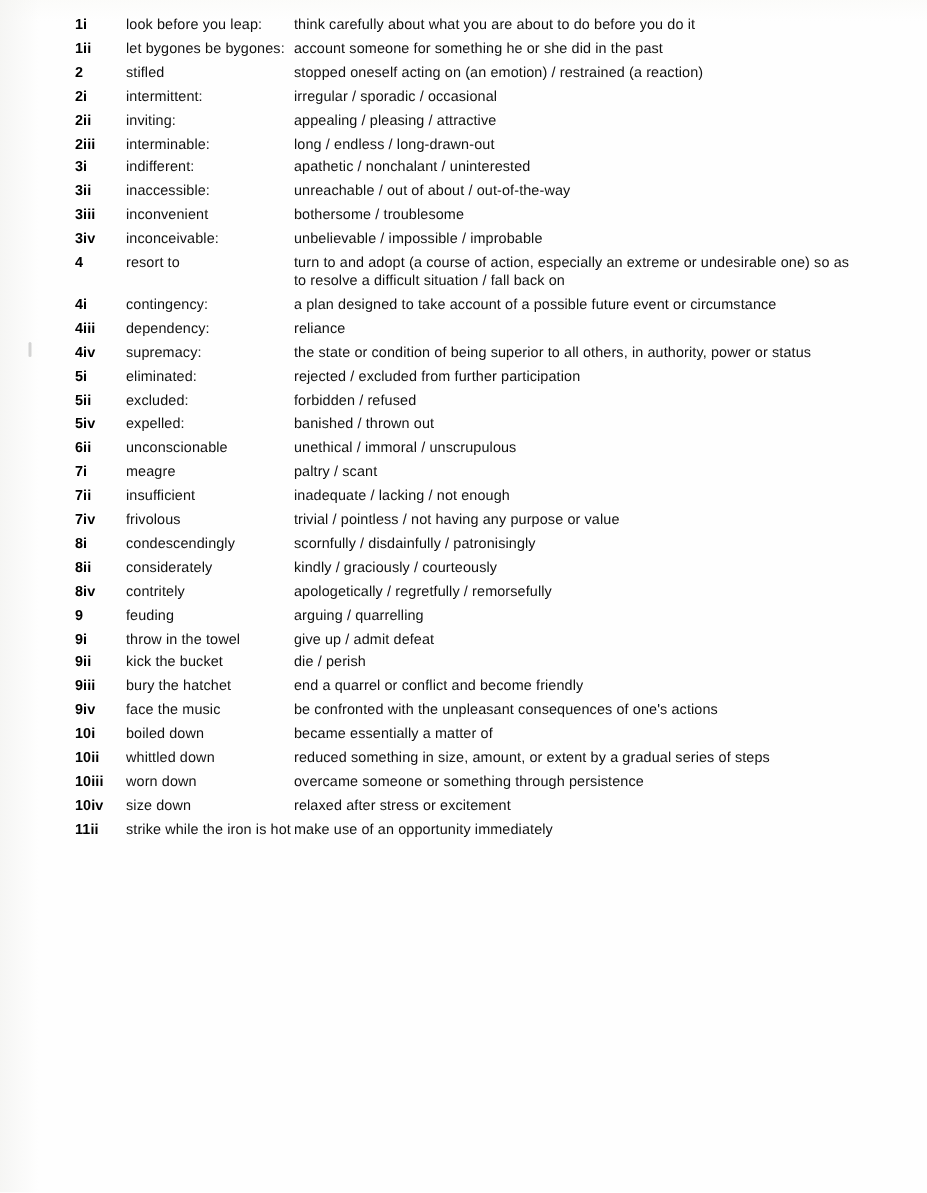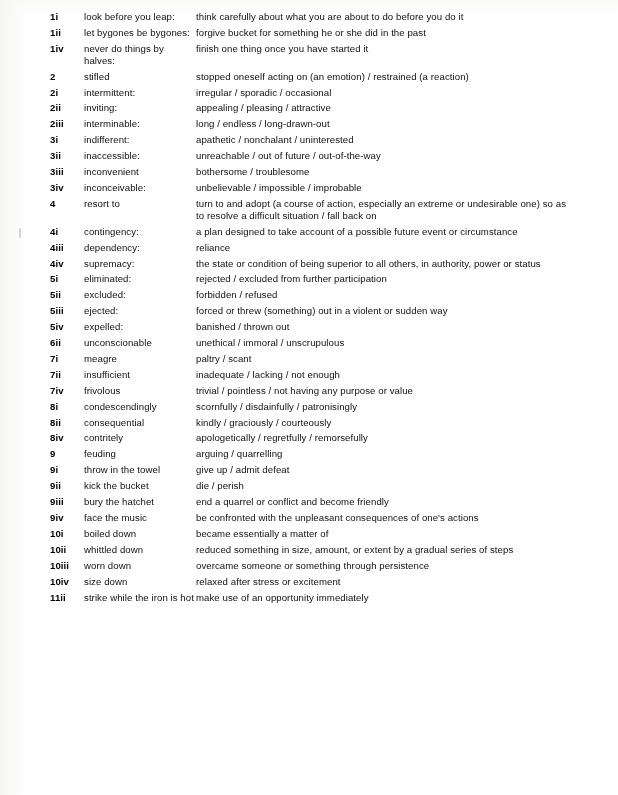--- a/index.html
+++ b/index.html
@@ -96,26 +96,21 @@
   <table id="entry-table">
     <tbody id="entry-body">
         <tr>
           <td class="c-ref">1i</td>
           <td class="c-term">look before you leap:</td>
           <td class="c-def">think carefully about what you are about to do before you do it</td>
         </tr>
         <tr>
           <td class="c-ref">1ii</td>
           <td class="c-term">let bygones be bygones:</td>
-          <td class="c-def">forgive bucket for something he or she did in the past</td>
-        </tr>
-        <tr>
-          <td class="c-ref">1iv</td>
-          <td class="c-term">never do things by halves:</td>
-          <td class="c-def">finish one thing once you have started it</td>
+          <td class="c-def">account someone for something he or she did in the past</td>
         </tr>
         <tr>
           <td class="c-ref">2</td>
           <td class="c-term">stifled</td>
           <td class="c-def">stopped oneself acting on (an emotion) / restrained (a reaction)</td>
         </tr>
         <tr>
           <td class="c-ref">2i</td>
           <td class="c-term">intermittent:</td>
           <td class="c-def">irregular / sporadic / occasional</td>
@@ -131,21 +126,21 @@
           <td class="c-def">long / endless / long-drawn-out</td>
         </tr>
         <tr>
           <td class="c-ref">3i</td>
           <td class="c-term">indifferent:</td>
           <td class="c-def">apathetic / nonchalant / uninterested</td>
         </tr>
         <tr>
           <td class="c-ref">3ii</td>
           <td class="c-term">inaccessible:</td>
-          <td class="c-def">unreachable / out of future / out-of-the-way</td>
+          <td class="c-def">unreachable / out of about / out-of-the-way</td>
         </tr>
         <tr>
           <td class="c-ref">3iii</td>
           <td class="c-term">inconvenient</td>
           <td class="c-def">bothersome / troublesome</td>
         </tr>
         <tr>
           <td class="c-ref">3iv</td>
           <td class="c-term">inconceivable:</td>
           <td class="c-def">unbelievable / impossible / improbable</td>
@@ -174,25 +169,20 @@
           <td class="c-ref">5i</td>
           <td class="c-term">eliminated:</td>
           <td class="c-def">rejected / excluded from further participation</td>
         </tr>
         <tr>
           <td class="c-ref">5ii</td>
           <td class="c-term">excluded:</td>
           <td class="c-def">forbidden / refused</td>
         </tr>
         <tr>
-          <td class="c-ref">5iii</td>
-          <td class="c-term">ejected:</td>
-          <td class="c-def">forced or threw (something) out in a violent or sudden way</td>
-        </tr>
-        <tr>
           <td class="c-ref">5iv</td>
           <td class="c-term">expelled:</td>
           <td class="c-def">banished / thrown out</td>
         </tr>
         <tr>
           <td class="c-ref">6ii</td>
           <td class="c-term">unconscionable</td>
           <td class="c-def">unethical / immoral / unscrupulous</td>
         </tr>
         <tr>
@@ -210,21 +200,21 @@
           <td class="c-term">frivolous</td>
           <td class="c-def">trivial / pointless / not having any purpose or value</td>
         </tr>
         <tr>
           <td class="c-ref">8i</td>
           <td class="c-term">condescendingly</td>
           <td class="c-def">scornfully / disdainfully / patronisingly</td>
         </tr>
         <tr>
           <td class="c-ref">8ii</td>
-          <td class="c-term">consequential</td>
+          <td class="c-term">considerately</td>
           <td class="c-def">kindly / graciously / courteously</td>
         </tr>
         <tr>
           <td class="c-ref">8iv</td>
           <td class="c-term">contritely</td>
           <td class="c-def">apologetically / regretfully / remorsefully</td>
         </tr>
         <tr>
           <td class="c-ref">9</td>
           <td class="c-term">feuding</td>

